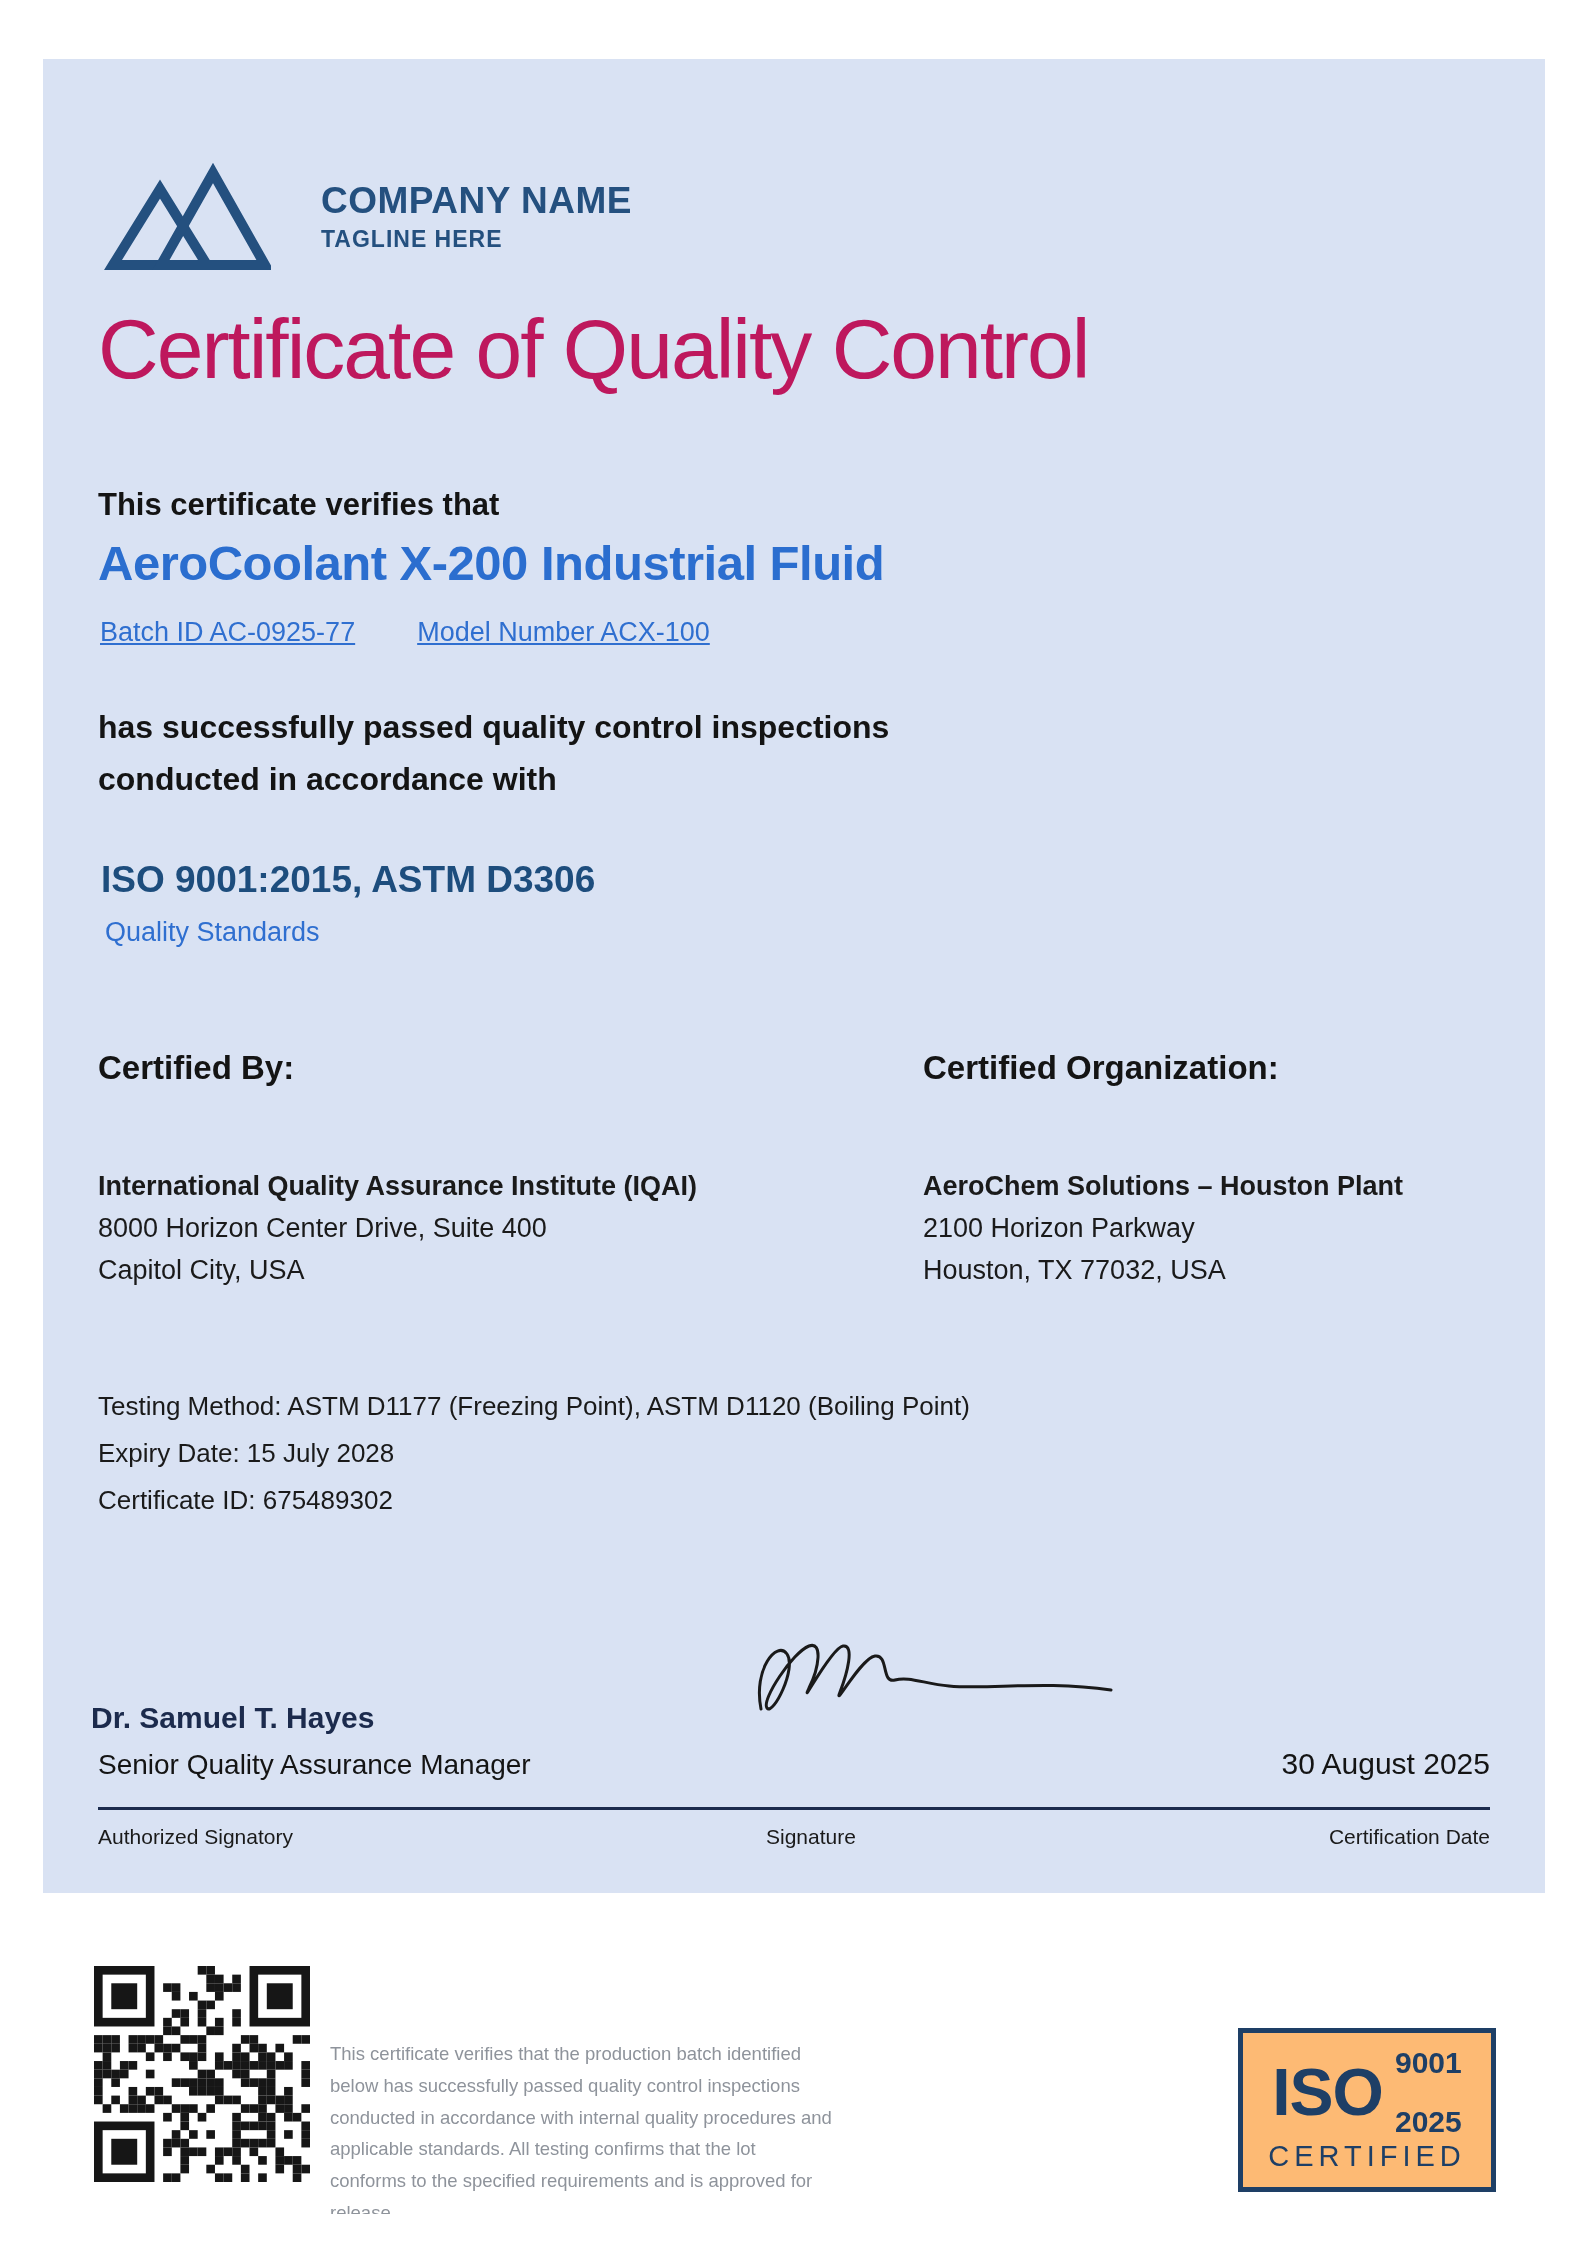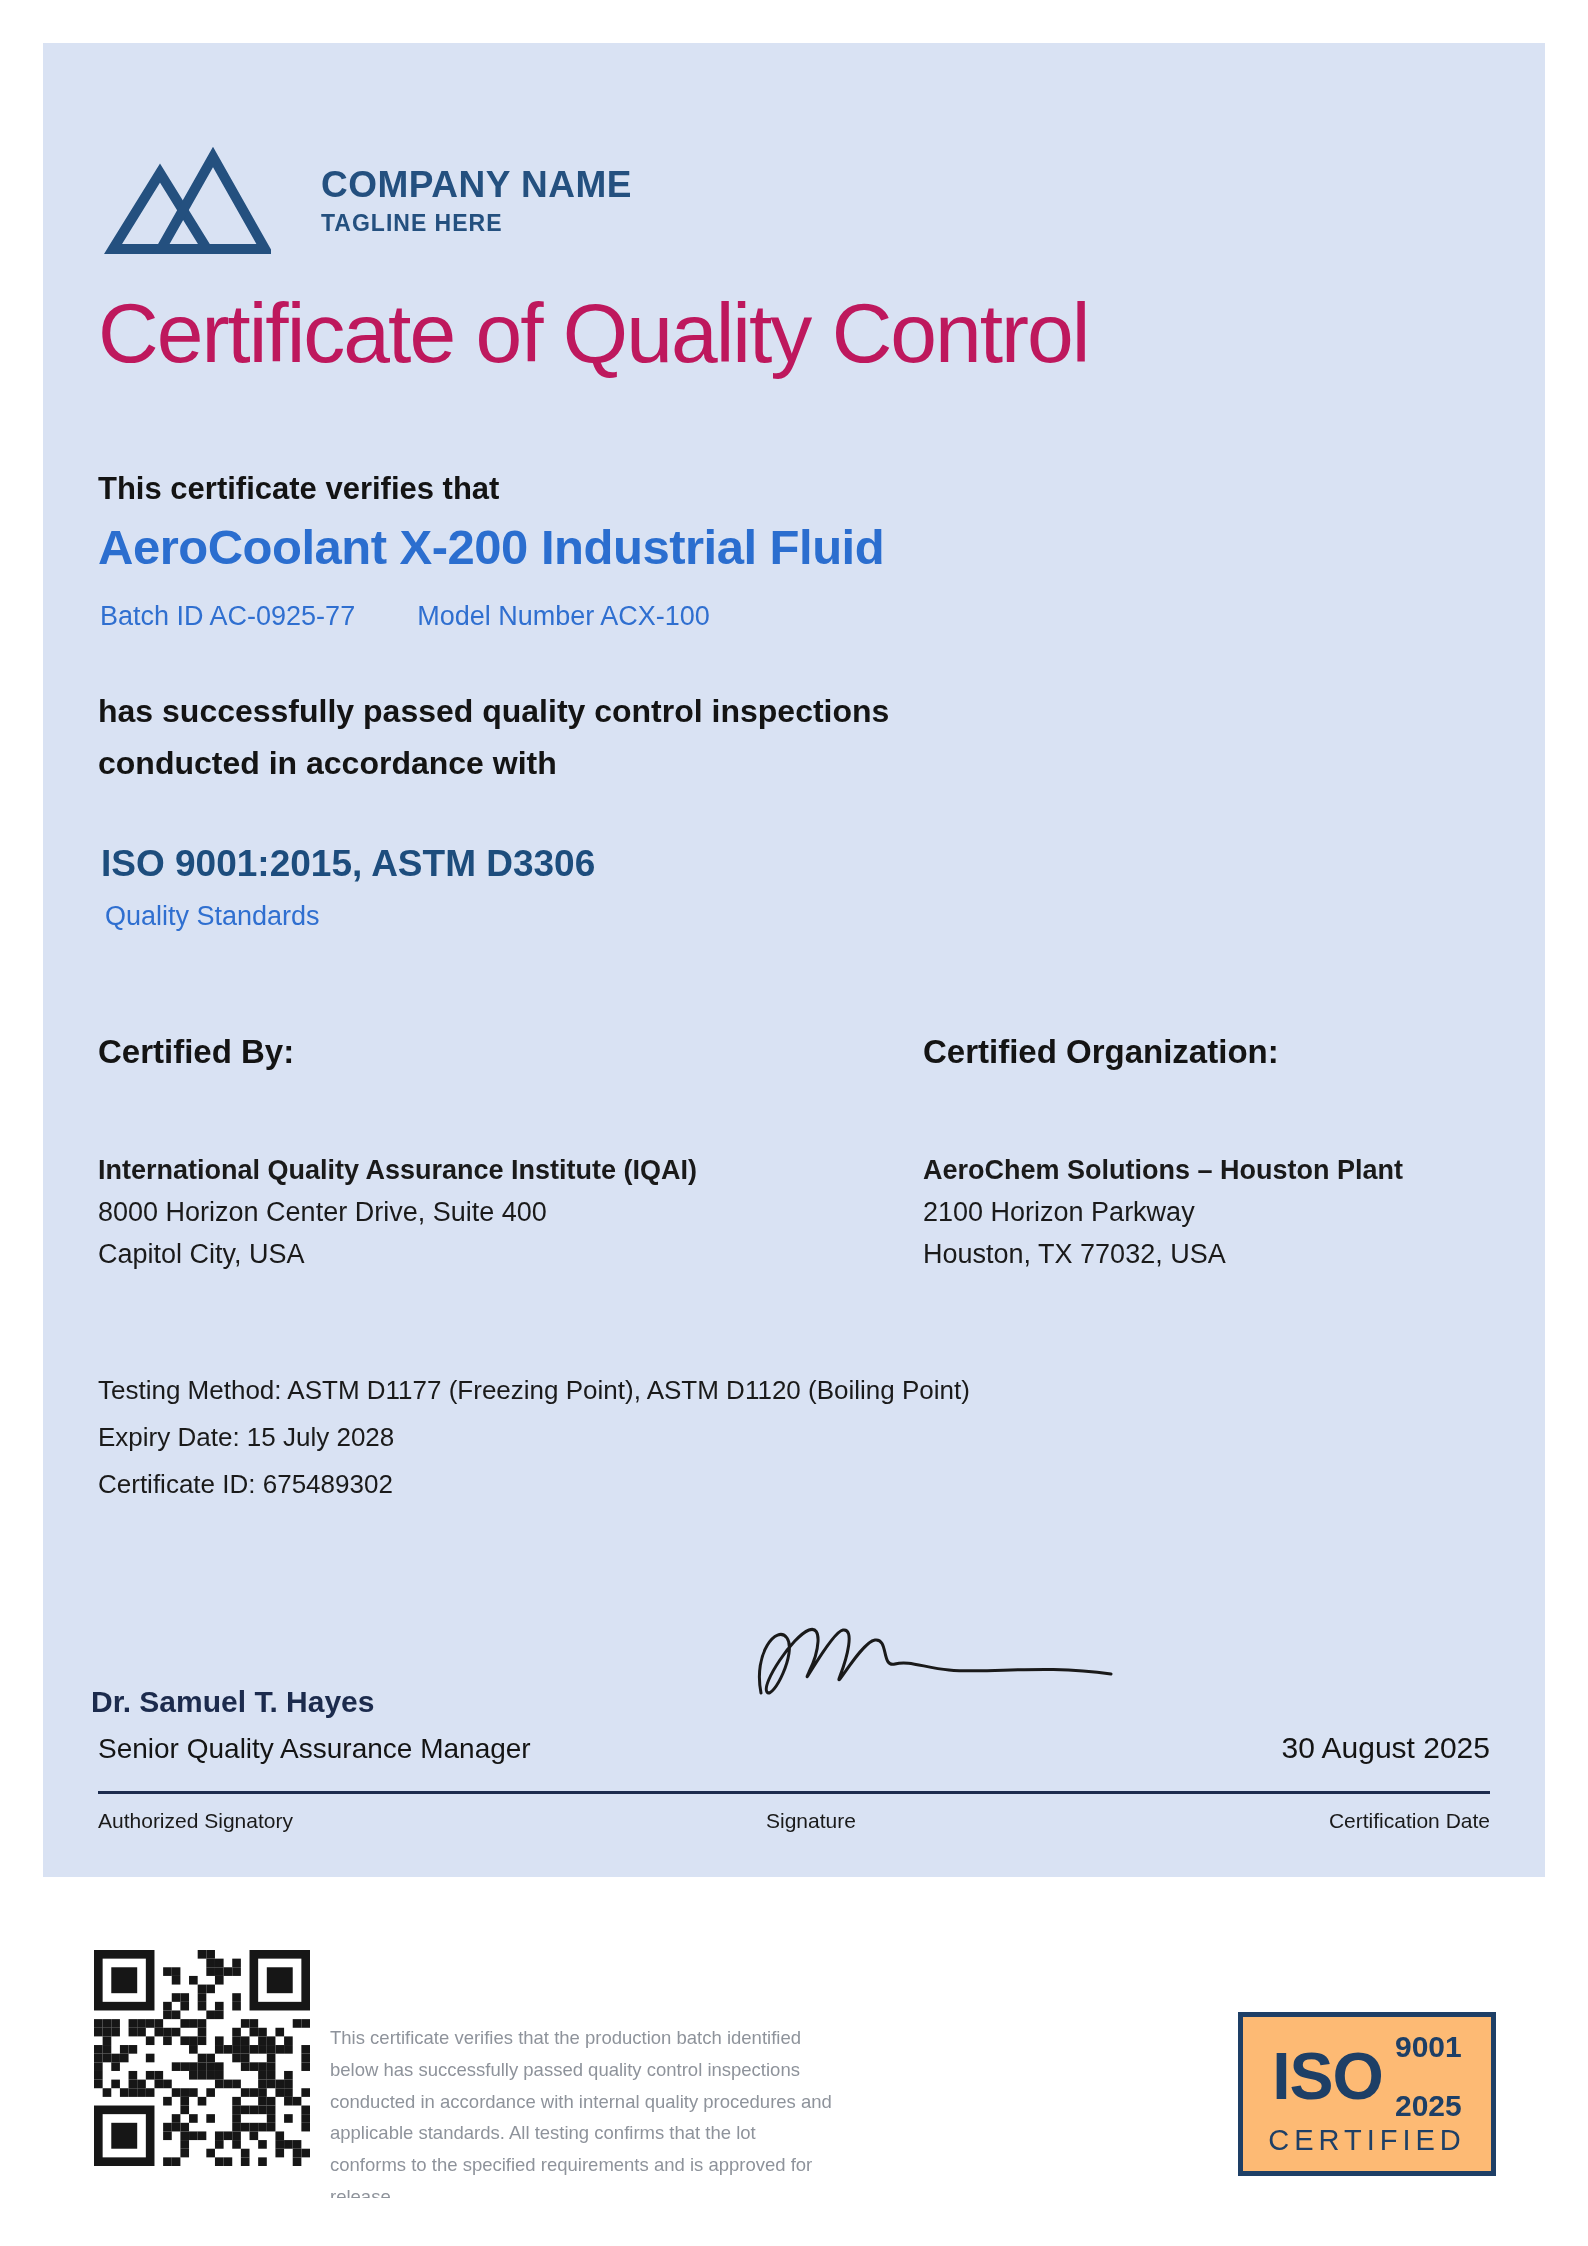--- a/index.html
+++ b/index.html
@@ -1,32 +1,32 @@
 <!DOCTYPE html>
 <html><head>
 <meta charset="utf-8">
 <style>
   * { margin:0; padding:0; box-sizing:border-box; }
   html,body { background:#ffffff; }
   body { font-family:"Liberation Sans", sans-serif; color:#141414; }
-  .page { position:relative; width:1588px; height:2198px; background:#ffffff; overflow:hidden; margin:0 auto;border-radius:11px; }
+  .page { position:relative; width:1588px; height:2198px; background:#ffffff; overflow:hidden; margin:16px auto;border-radius:11px; }
   .panel { position:absolute; left:43px; top:43px; width:1502px; height:1834px; background:#d9e2f3; }
   .abs { position:absolute; }
 
   
   .logo-row { left:60px; top:98px; display:flex; align-items:center; gap:50px; }
   .logo-svg { width:168px; height:118px; display:block; }
   .company-name { font-size:37px; font-weight:700; color:#24507f; letter-spacing:0.5px; }
   .tagline { font-size:23px; font-weight:700; color:#24507f; letter-spacing:1px; margin-top:4px; }
 
   .title { left:55px; top:242px; font-size:84px; font-weight:500; color:#be185d; letter-spacing:-2px; }
 
   .intro { left:55px; top:428px; font-size:31px; font-weight:700; color:#141414; }
   .product-name { left:55px; top:476px; font-size:49px; font-weight:700; color:#2b6ecf; letter-spacing:-0.5px; }
-  .batch-row { left:57px; top:558px; display:flex; gap:62px; font-size:27px; color:#2f6fd0; }
+  .batch-row { left:57px; top:558px; display:flex; gap:62px; font-size:27px; color:#2f6fd0;text-decoration:underline; }
 
   .statement { left:55px; top:642px; font-size:32px; font-weight:700; line-height:1.63; color:#141414; }
 
   .standards-name { left:58px; top:800px; font-size:37px; font-weight:700; color:#1d4d7d; }
   .standards-caption { left:62px; top:858px; font-size:27px; color:#2f6fd0; }
 
   .col-heading { font-size:33px; font-weight:700; color:#141414; }
   .col-left  { left:55px;  top:990px; }
   .col-right { left:880px; top:990px; }
   .col-body { margin-top:78px; font-size:27px; line-height:42px; color:#1a1a1a; }

